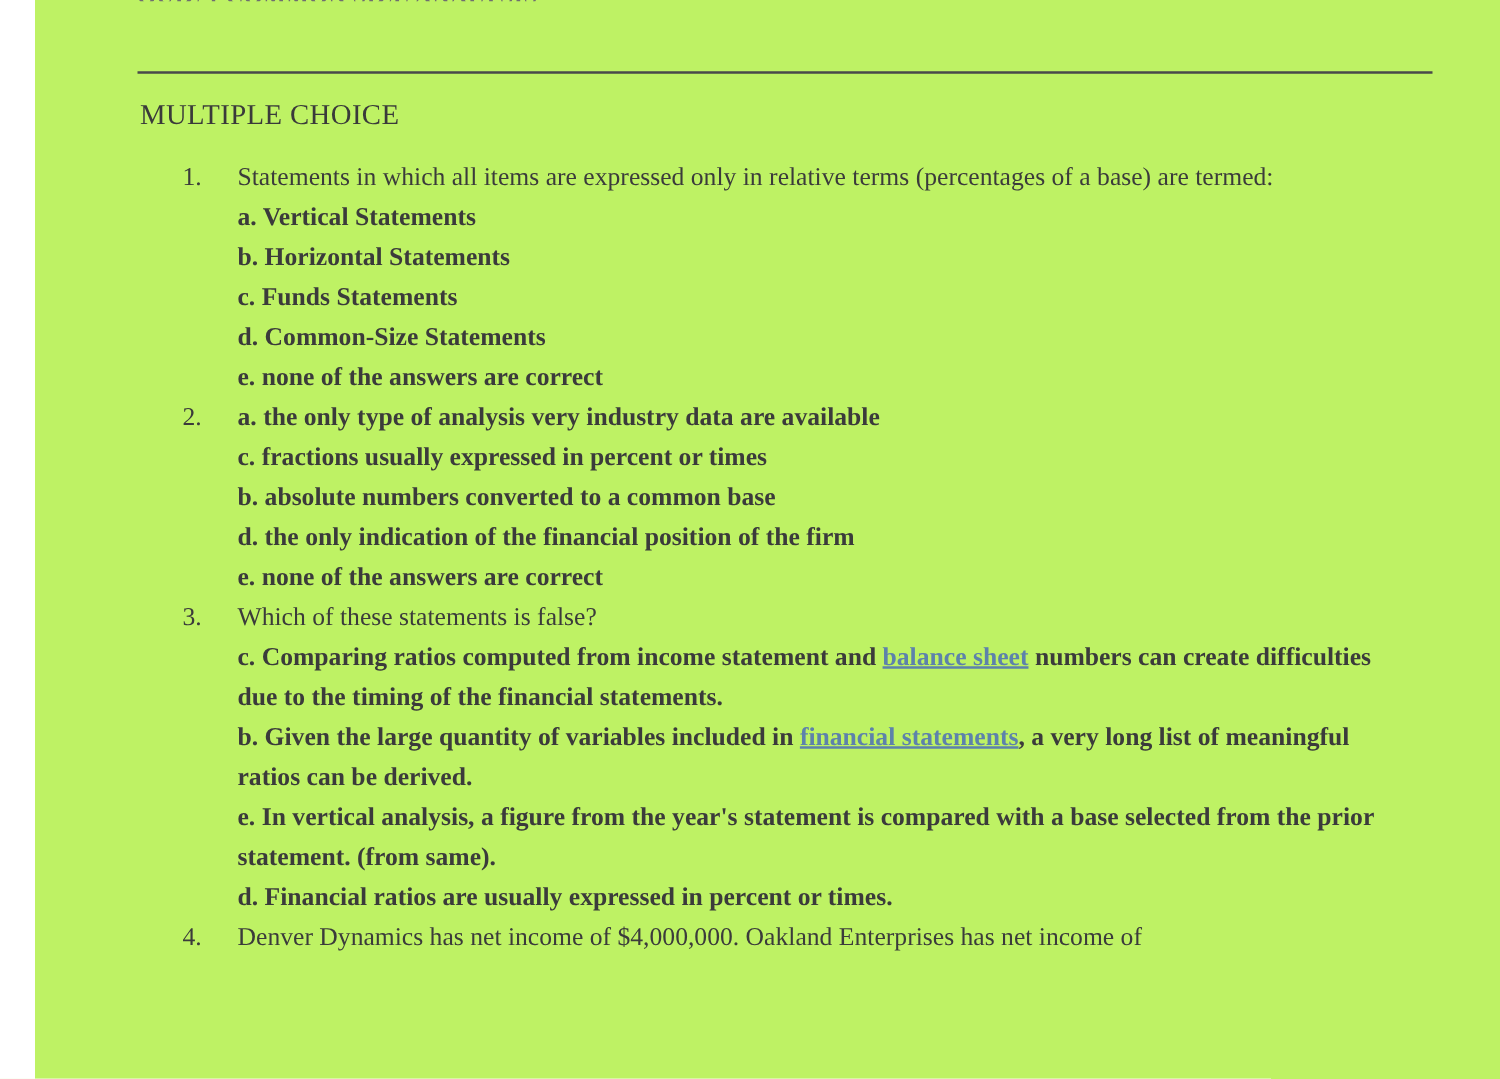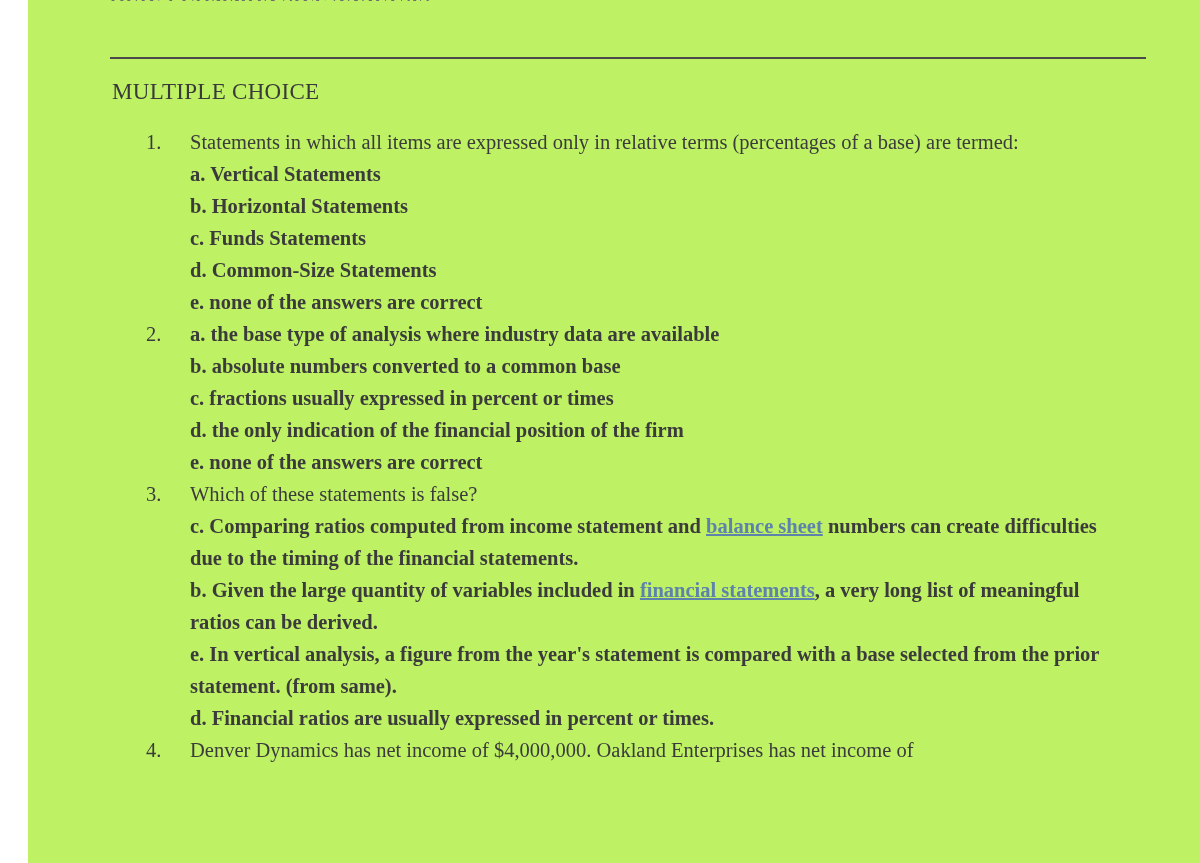--- a/index.html
+++ b/index.html
@@ -146,23 +146,23 @@
         <li class="option">b. Horizontal Statements</li>
         <li class="option">c. Funds Statements</li>
         <li class="option">d. Common-Size Statements</li>
         <li class="option">e. none of the answers are correct</li>
       </ul>
     </div>
 
     <div class="question">
       <span class="q-number">2.</span>
       <ul class="options">
-        <li class="option">a. the base type of analysis where industry data are available</li>
+        <li class="option">a. the only type of analysis very industry data are available</li>
+        <li class="option">c. fractions usually expressed in percent or times</li>
         <li class="option">b. absolute numbers converted to a common base</li>
-        <li class="option">c. fractions usually expressed in percent or times</li>
         <li class="option">d. the only indication of the financial position of the firm</li>
         <li class="option">e. none of the answers are correct</li>
       </ul>
     </div>
 
     <div class="question">
       <span class="q-number">3.</span>
       <div class="q-stem">Which of these statements is false?</div>
       <ul class="options">
         <li class="option">

